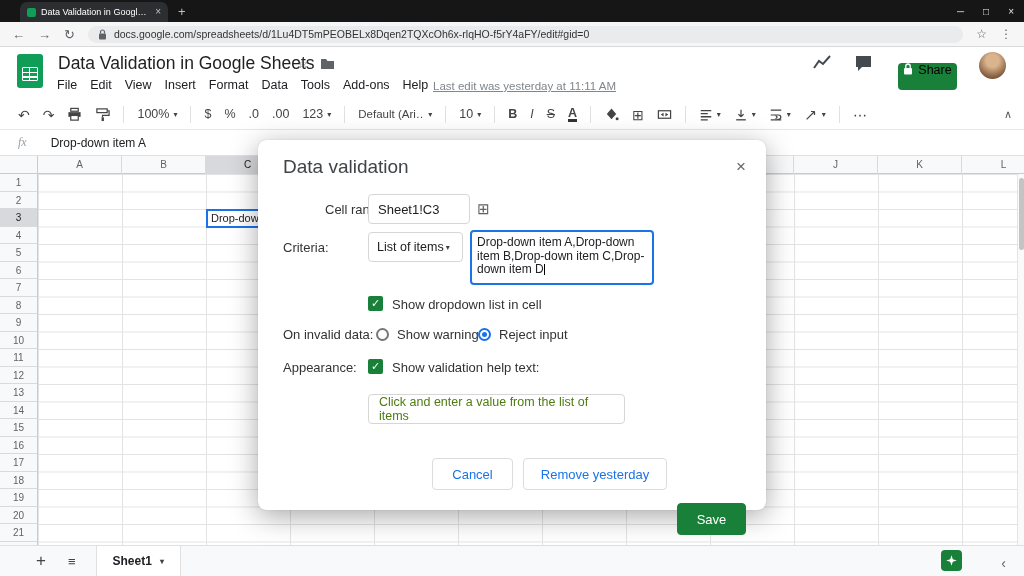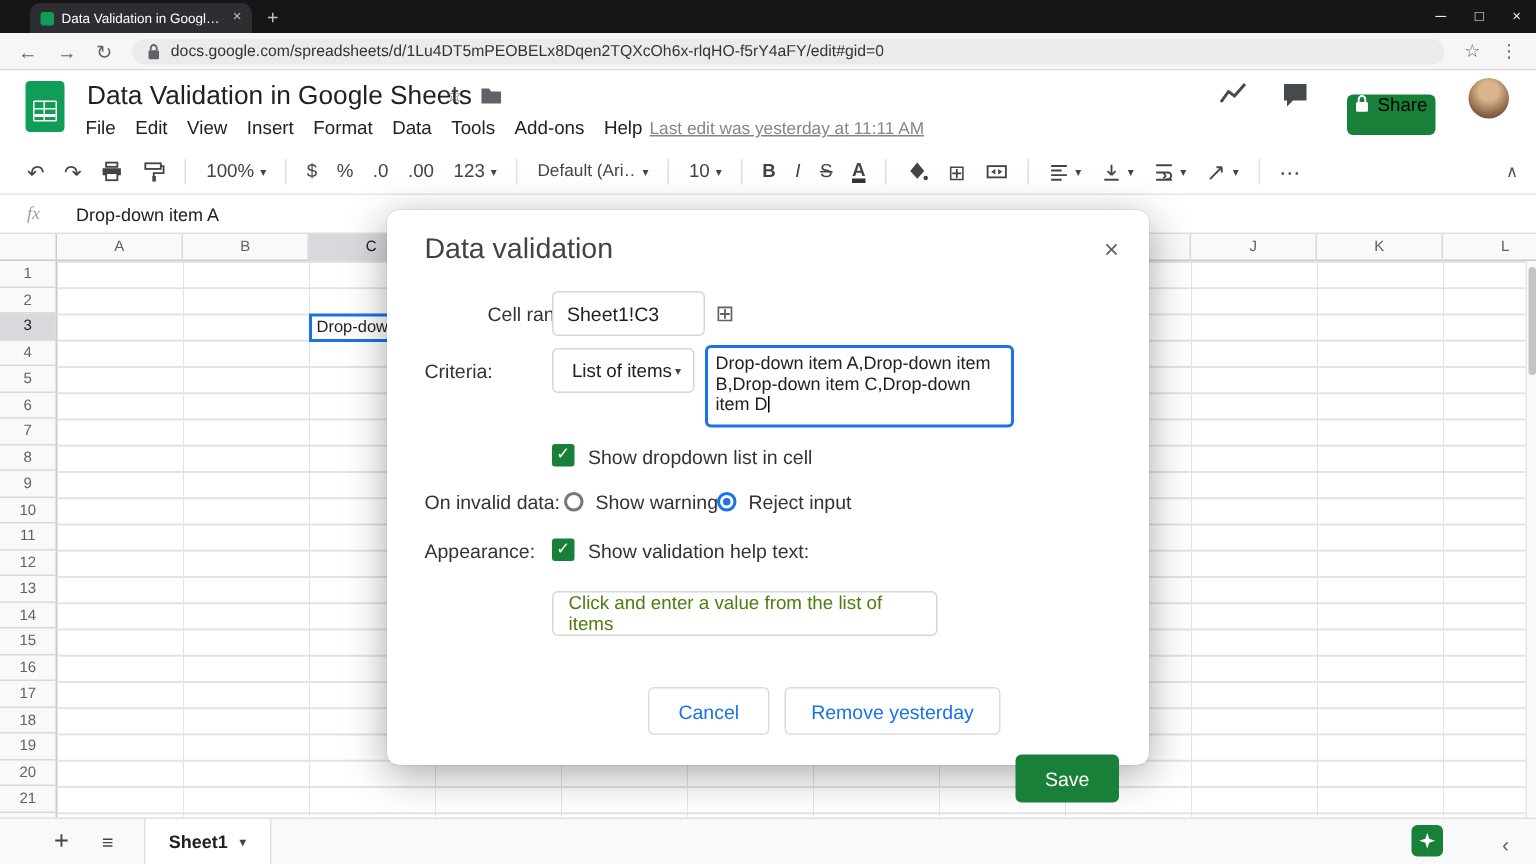--- a/index.html
+++ b/index.html
@@ -83,22 +83,22 @@
   .sb-scroll{position:absolute;right:18px;bottom:5px;font-size:14px;color:#5f6368;}
 
   
   .dialog{position:absolute;left:258px;top:140px;width:508px;height:370px;background:#fff;border-radius:8px;box-shadow:0 6px 28px rgba(0,0,0,.35),0 0 1px rgba(0,0,0,.25);z-index:50;}
   .dlg-title{position:absolute;left:25px;top:16px;font-size:19px;color:#404348;}
   .dlg-close{position:absolute;right:20px;top:17px;font-size:17px;color:#666;}
   .lbl{position:absolute;left:25px;font-size:13px;color:#333;}
   .box{border:1px solid #d6d6d6;border-radius:4px;background:#fff;}
   .cell-range-box{position:absolute;left:110px;top:54px;width:102px;height:30px;display:flex;align-items:center;padding:0 9px;font-size:13px;color:#202124;}
   .range-icon{position:absolute;left:219px;top:60px;font-size:15px;color:#5f6368;}
-  .criteria-select{position:absolute;left:110px;top:92px;width:95px;height:30px;display:flex;align-items:center;justify-content:flex-end;padding:0 8px;font-size:12.5px;color:#202124;}
-  .criteria-text{position:absolute;left:212px;top:90px;width:206px;height:55px;border:2px solid #1a73e8;border-radius:4px;padding:4px 5px;font-size:12px;line-height:13.5px;color:#202124;overflow:hidden;}
+  .criteria-select{position:absolute;left:110px;top:92px;width:95px;height:30px;display:flex;align-items:center;justify-content:flex-start;padding:0 8px;font-size:12.5px;color:#202124;}
+  .criteria-text{position:absolute;left:212px;top:90px;width:184px;height:55px;border:2px solid #1a73e8;border-radius:4px;padding:4px 5px;font-size:12px;line-height:13.5px;color:#202124;overflow:hidden;}
   .text-caret{display:inline-block;width:1px;height:11px;background:#000;vertical-align:-2px;}
   .cb{position:absolute;width:15px;height:15px;background:#188038;border-radius:2px;color:#fff;font-size:11px;line-height:15px;text-align:center;}
   .cb1{left:110px;top:156px;}
   .cb2{left:110px;top:219px;}
   .cb-lbl{position:absolute;font-size:13px;color:#333;}
   .radio{position:absolute;width:13px;height:13px;border-radius:50%;}
   .radio-off{left:118px;top:188px;border:2px solid #777;}
   .radio-on{left:220px;top:188px;border:2px solid #1a73e8;}
   .radio-on:after{content:"";position:absolute;left:2px;top:2px;width:5px;height:5px;border-radius:50%;background:#1a73e8;}
   .help-input{position:absolute;left:110px;top:254px;width:257px;height:30px;display:flex;align-items:center;padding:0 10px;font-size:12.5px;color:#4d7c0f;}

